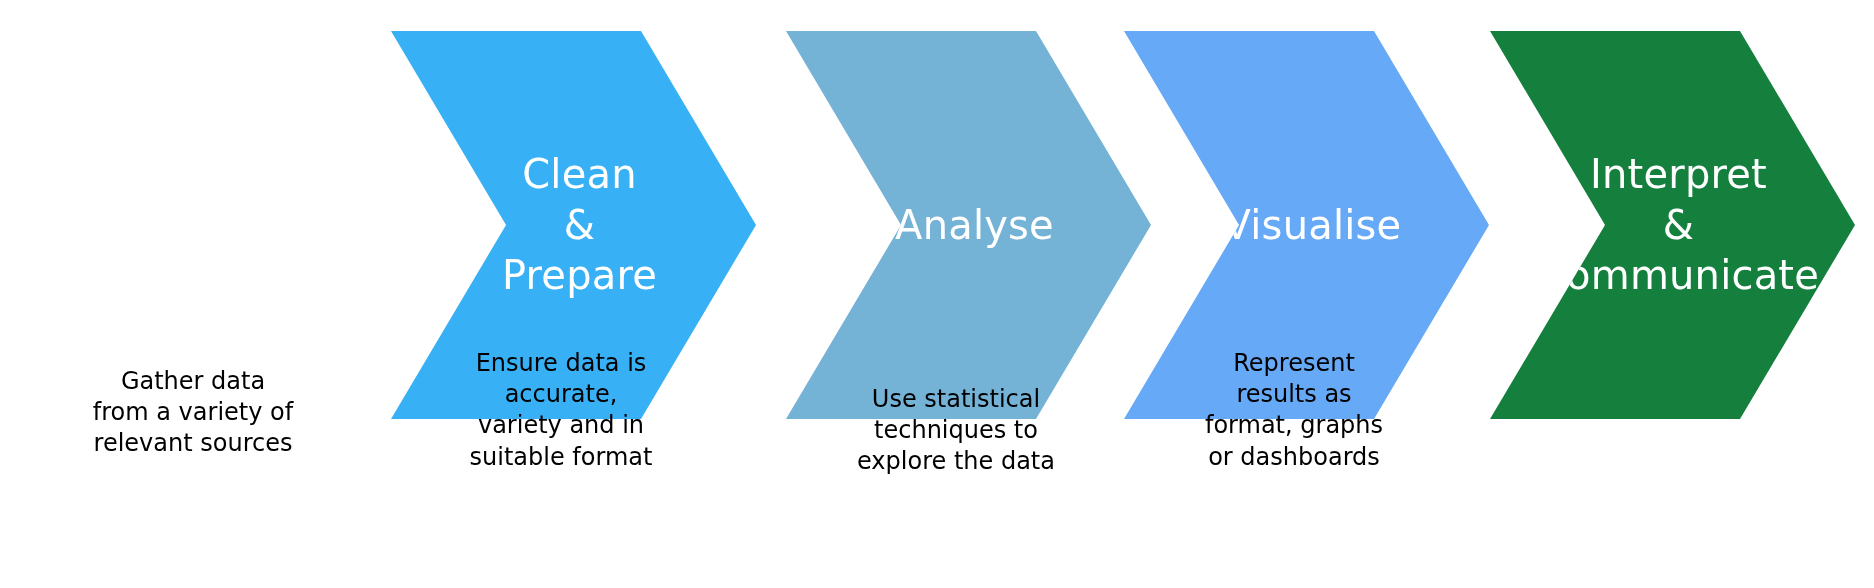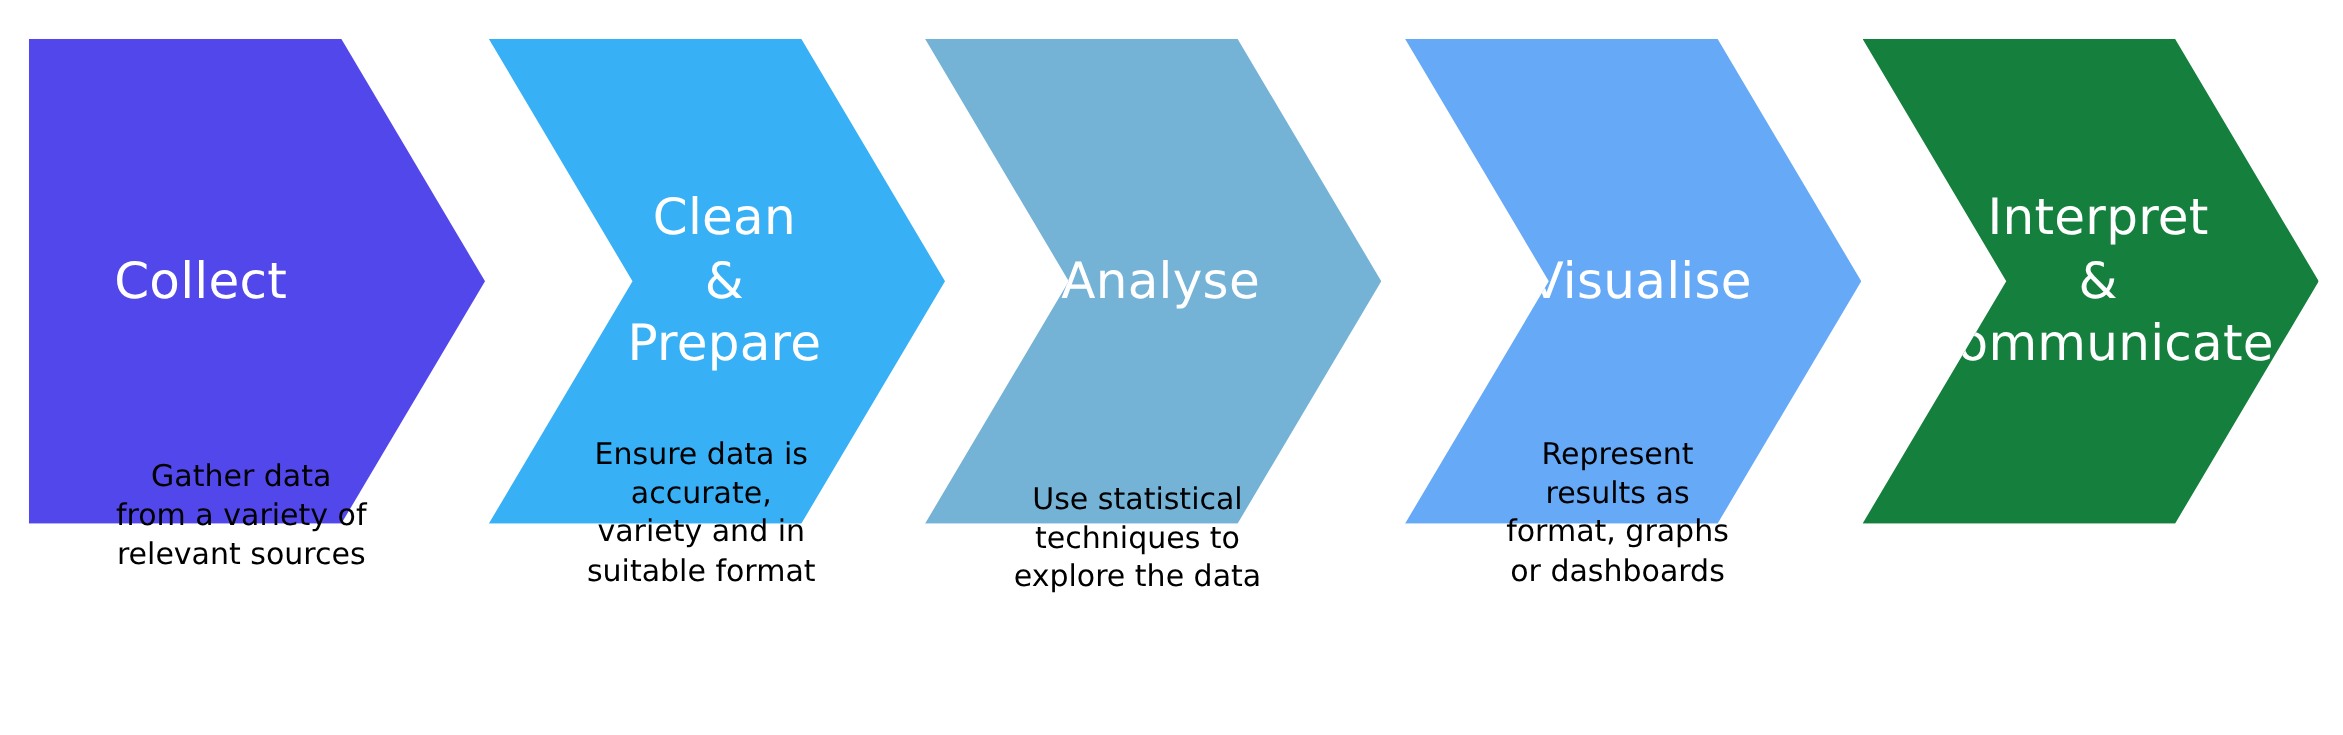--- a/index.html
+++ b/index.html
@@ -85,45 +85,40 @@
     font-weight: 400;
   }
 </style>
 </head>
 <body>
 
 <div id="canvas">
   <div class="flow-row">
 
     <div class="step" style="left:23px;">
-      <div class="chevron-wrap">
-        <div class="chevron first" style="background:#5247EA;">
-          <span class="chevron-label">Collect</span>
-        </div>
-      </div>
       <div class="caption">Gather data
 from a variety of
 relevant sources</div>
     </div>
 
     <div class="step" style="left:391px;">
       <div class="chevron-wrap">
         <div class="chevron" style="background:#38B0F5;">
           <span class="chevron-label">Clean
 &amp;
 Prepare</span>
         </div>
       </div>
       <div class="caption" style="top:348px;">Ensure data is
 accurate,
 variety and in
 suitable format</div>
     </div>
 
-    <div class="step" style="left:740px;">
+    <div class="step" style="left:786px;">
       <div class="chevron-wrap">
         <div class="chevron" style="background:#74B2D6;">
           <span class="chevron-label">Analyse</span>
         </div>
       </div>
       <div class="caption" style="top:384px;">Use statistical
 techniques to
 explore the data</div>
     </div>
 

